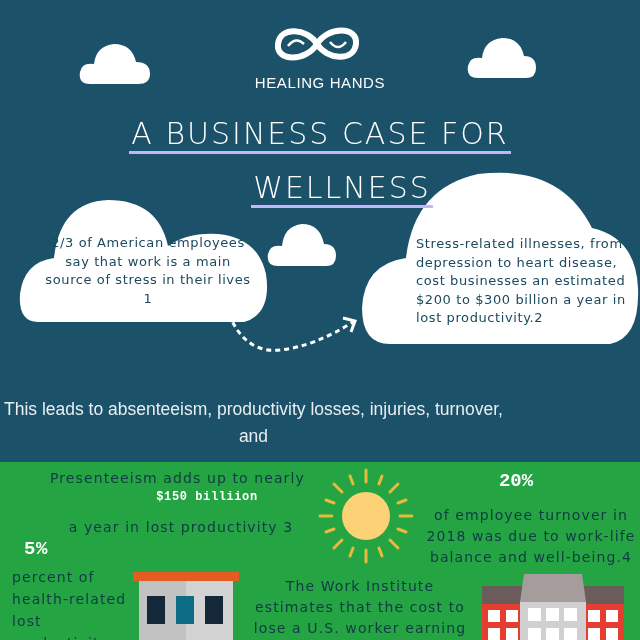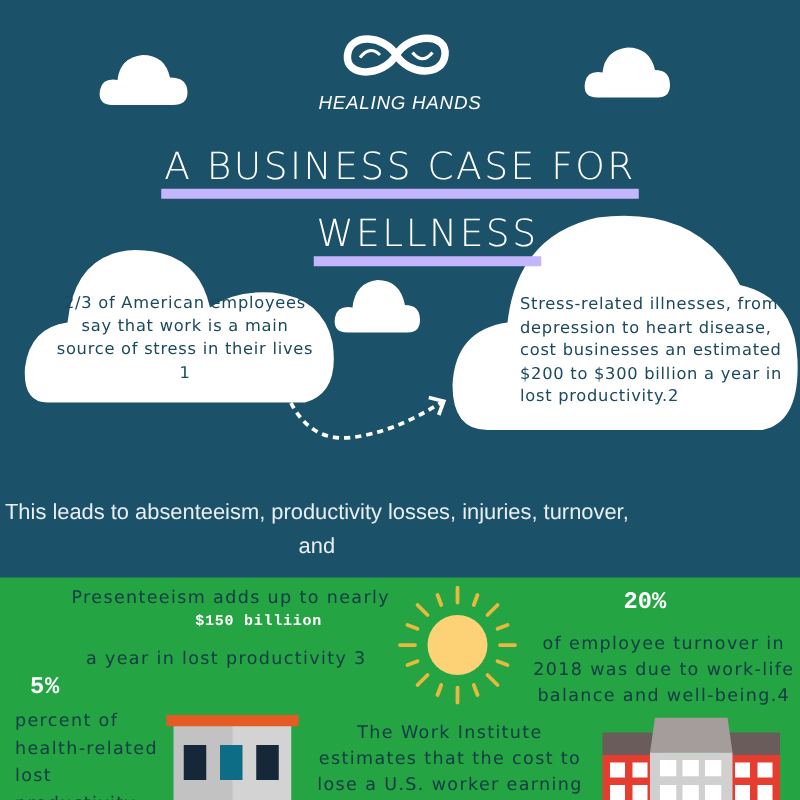--- a/index.html
+++ b/index.html
@@ -7,40 +7,40 @@
     body { font-family: "DejaVu Sans", sans-serif; background: #1a5068; position: relative; }
 
     .top { position: absolute; left: 0; top: 0; width: 640px; height: 462px; background: #1b5169; }
     .bottom { position: absolute; left: 0; top: 462px; width: 640px; height: 178px; background: #24a443; }
 
     .cloud { position: absolute; }
     .cloud svg { display: block; }
 
     .logo { position: absolute; left: 272px; top: 22px; width: 90px; height: 44px; }
     .brand { position: absolute; left: 0; width: 640px; top: 74px; text-align: center; color: #fff;
-      font-family: "Liberation Sans", sans-serif; font-size: 15px; letter-spacing: 0.6px; font-style: italic; }
+      font-family: "Liberation Sans", sans-serif; font-size: 15px; letter-spacing: 0.6px; }
 
     .title-line { position: absolute; left: 0; width: 640px; text-align: center; color: #fff;
       font-family: "DejaVu Sans", sans-serif; font-weight: 300; letter-spacing: 2px; }
-    .title-line span { display: inline-block; border-bottom: 8px solid #c4b5fd; padding: 0 2px 2px 2px; line-height: 1; }
+    .title-line span { display: inline-block; border-bottom: 3px solid #c4b5fd; padding: 0 2px 2px 2px; line-height: 1; }
     .t1 { top: 116px; font-size: 30px; }
     .t2 { top: 170px; font-size: 30px; padding-left: 44px; }
 
     .bubble-text { position: absolute; color: #1b4a5e; font-weight: normal; font-size: 13px; line-height: 18.5px; letter-spacing: 0.6px; }
     .b1 { left: 40px; top: 234px; width: 216px; text-align: center; }
     .b2 { left: 416px; top: 235px; width: 215px; text-align: left; }
 
     .arrow { position: absolute; left: 225px; top: 310px; }
 
     .summary { position: absolute; left: 0; top: 396px; width: 507px; text-align: center; color: #e8eef2;
       font-family: "Liberation Sans", sans-serif; font-size: 17.5px; line-height: 27px; }
 
     .green-text { position: absolute; color: #123b45; font-size: 14px; letter-spacing: 1.1px; line-height: 21px; }
     .big { position: absolute; color: #fff; font-weight: bold; font-family: Liberation Mono, monospace; }
-    .pres1 { left: 50px; top: 468px; width: 262px; text-align: right; }
+    .pres1 { left: 50px; top: 468px; width: 262px; text-align: left; }
     .pres2 { left: 117px; top: 490px; width: 180px; text-align: center; font-size: 12px; letter-spacing: 0.6px; }
     .pres3 { left: 50px; top: 517px; width: 262px; text-align: center; }
 
     .p26 { left: 24px; top: 538px; font-size: 19px; letter-spacing: 0.6px; }
     .p26t { left: 12px; top: 566px; width: 130px; line-height: 22px; }
 
     .p20 { left: 486px; top: 470px; width: 60px; text-align: center; font-size: 19px; }
     .p20t { left: 420px; top: 505px; width: 222px; text-align: center; line-height: 21px; }
 
     .work { left: 250px; top: 576px; width: 220px; text-align: center; line-height: 21px; }

